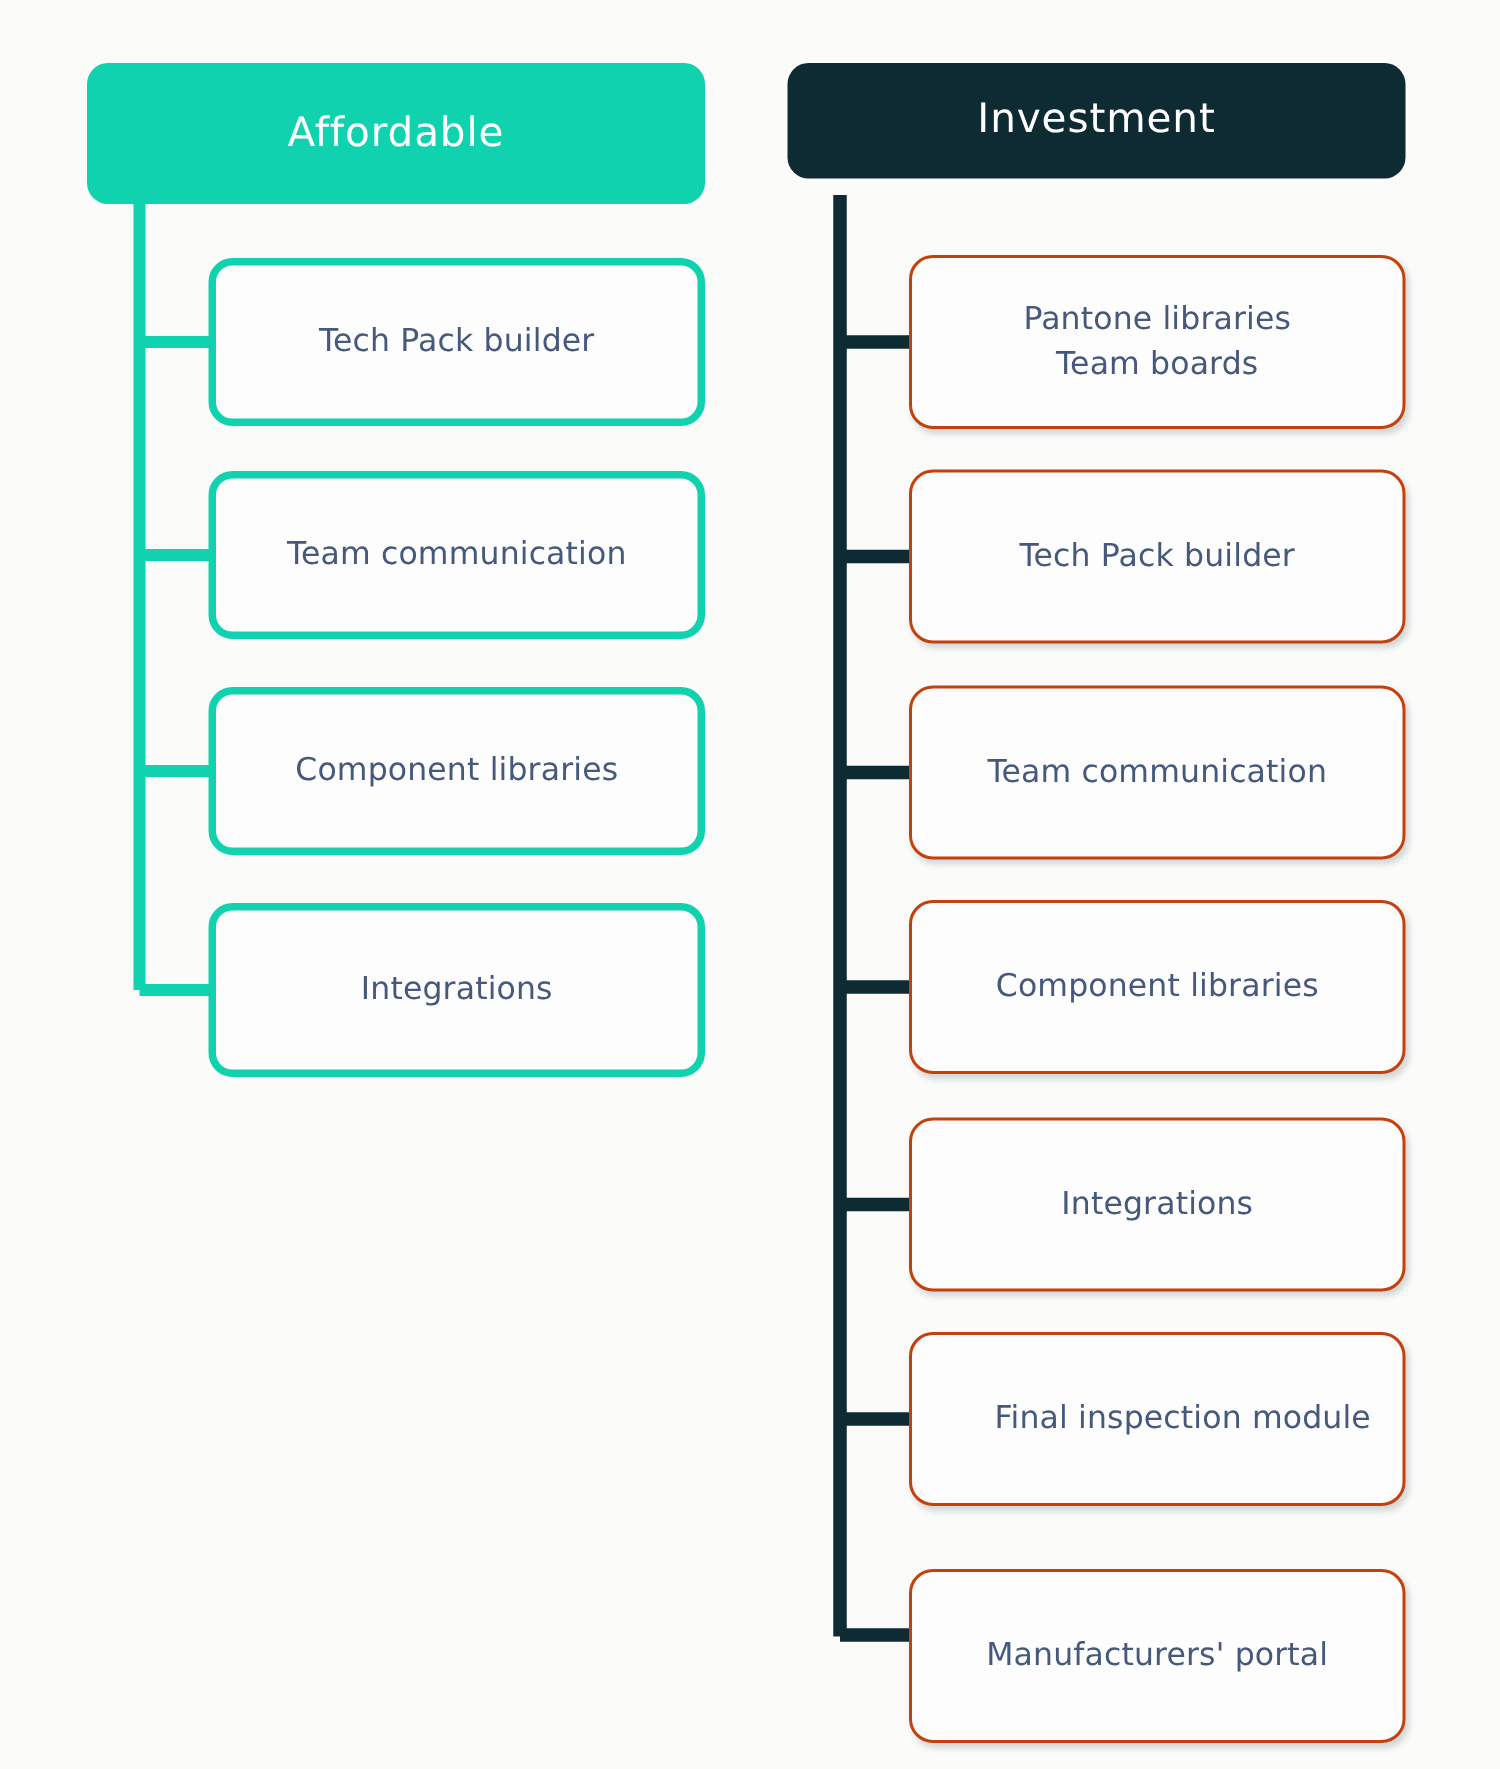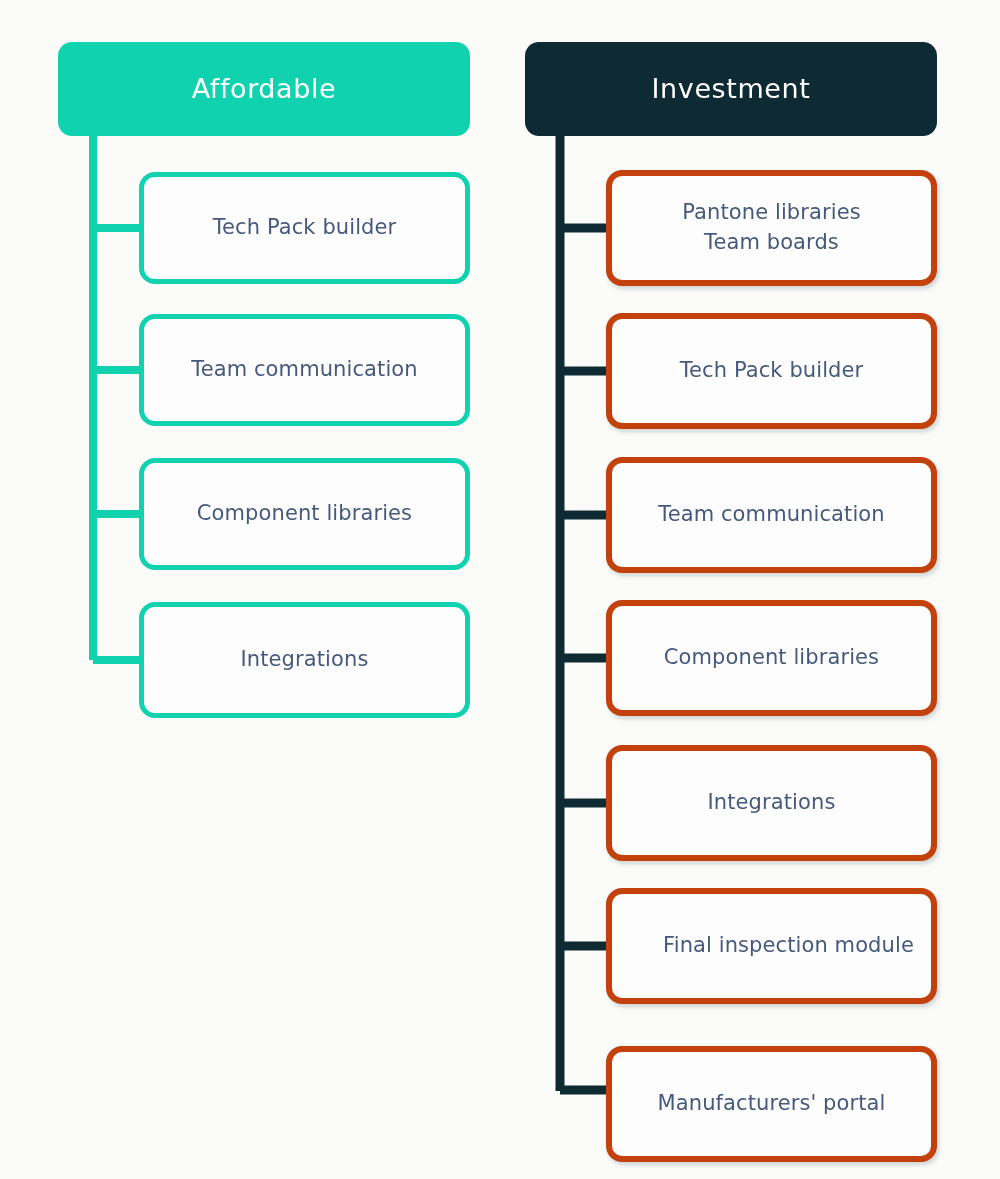--- a/index.html
+++ b/index.html
@@ -61,21 +61,21 @@
     left: 58px;
     top: 42px;
     width: 412px;
     height: 94px;
     background: #10d2ae;
   }
   .header-investment {
     left: 525px;
     top: 42px;
     width: 412px;
-    height: 94px;
+    height: 77px;
     background: #0e2b34;
   }
 
   
   .item-card {
     position: absolute;
     box-sizing: border-box;
     display: flex;
     align-items: center;
     justify-content: center;
@@ -93,21 +93,21 @@
   }
 
   .item-left {
     left: 139px;
     width: 331px;
     border: 5px solid #10d2ae;
   }
   .item-right {
     left: 606px;
     width: 331px;
-    border: 6px solid #c2410c;
+    border: 2px solid #c2410c;
     box-shadow: 2px 3px 4px rgba(14, 43, 52, 0.18);
   }
 </style>
 </head>
 <body>
 
 <div class="canvas">
 
   <svg class="connectors" viewBox="0 0 1000 1179" width="1000" height="1179" aria-hidden="true">
 

